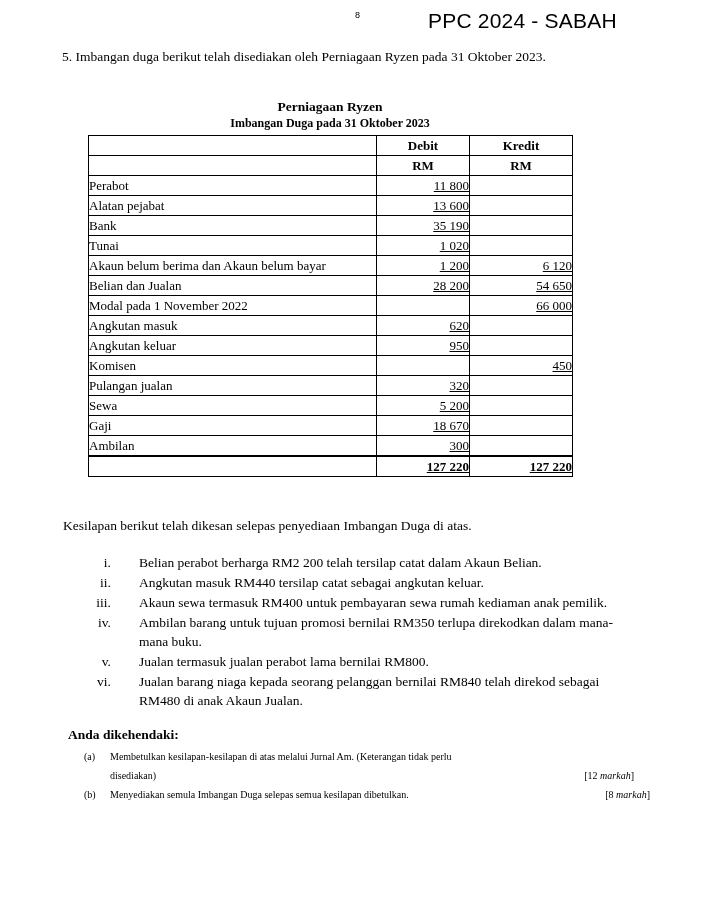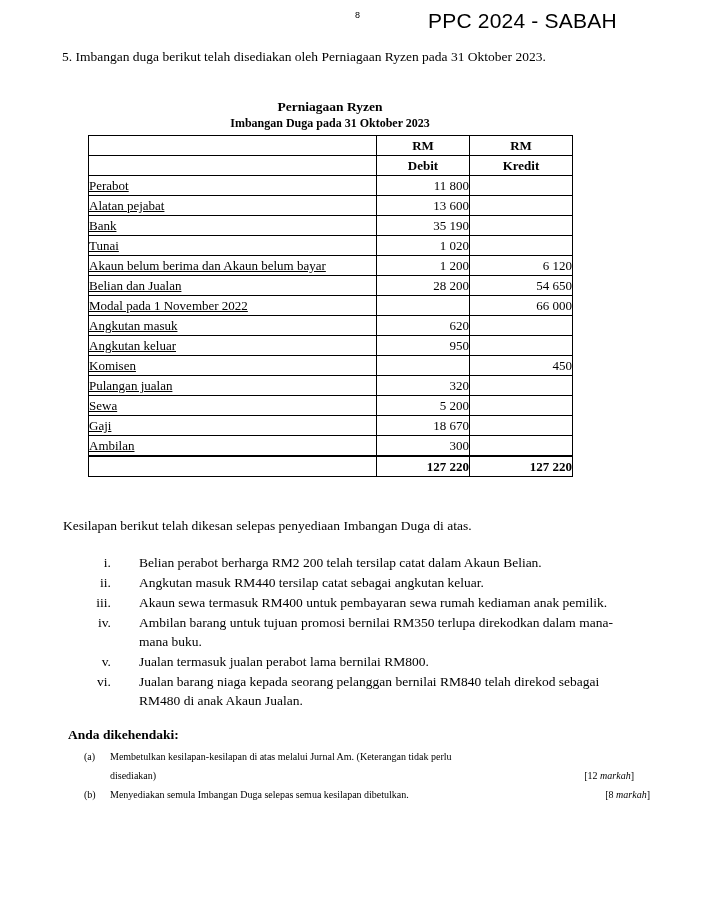--- a/index.html
+++ b/index.html
@@ -87,25 +87,25 @@
     vertical-align: middle;
     line-height: 17px;
   }
   .col-desc   { width: 288px; }
   .col-debit  { width: 93px; }
   .col-credit { width: 103px; }
 
   td.desc {
     padding-left: 6px;
     text-align: left;
-    text-decoration: underline;
   }
   td.amt {
     padding-right: 6px;
     text-align: right;
+    text-decoration: underline;
   }
   td.head {
     text-align: center;
     font-weight: bold;
   }
   tr.totals td {
     border-top: 2px solid #000000;
     font-weight: bold;
     margin-left: 12px;
   }
@@ -208,27 +208,27 @@
 
   <table class="trial-balance">
     <colgroup>
       <col class="col-desc">
       <col class="col-debit">
       <col class="col-credit">
     </colgroup>
     <tbody>
       <tr>
         <td class="desc"></td>
+        <td class="head">Debit</td>
+        <td class="head">Kredit</td>
+      </tr>
+      <tr>
+        <td class="desc"></td>
         <td class="head">RM</td>
         <td class="head">RM</td>
-      </tr>
-      <tr>
-        <td class="desc"></td>
-        <td class="head">Debit</td>
-        <td class="head">Kredit</td>
       </tr>
 
       <tr>
         <td class="desc">Perabot</td>
         <td class="amt">11 800</td>
         <td class="amt"></td>
       </tr>
       <tr>
         <td class="desc">Alatan pejabat</td>
         <td class="amt">13 600</td>

